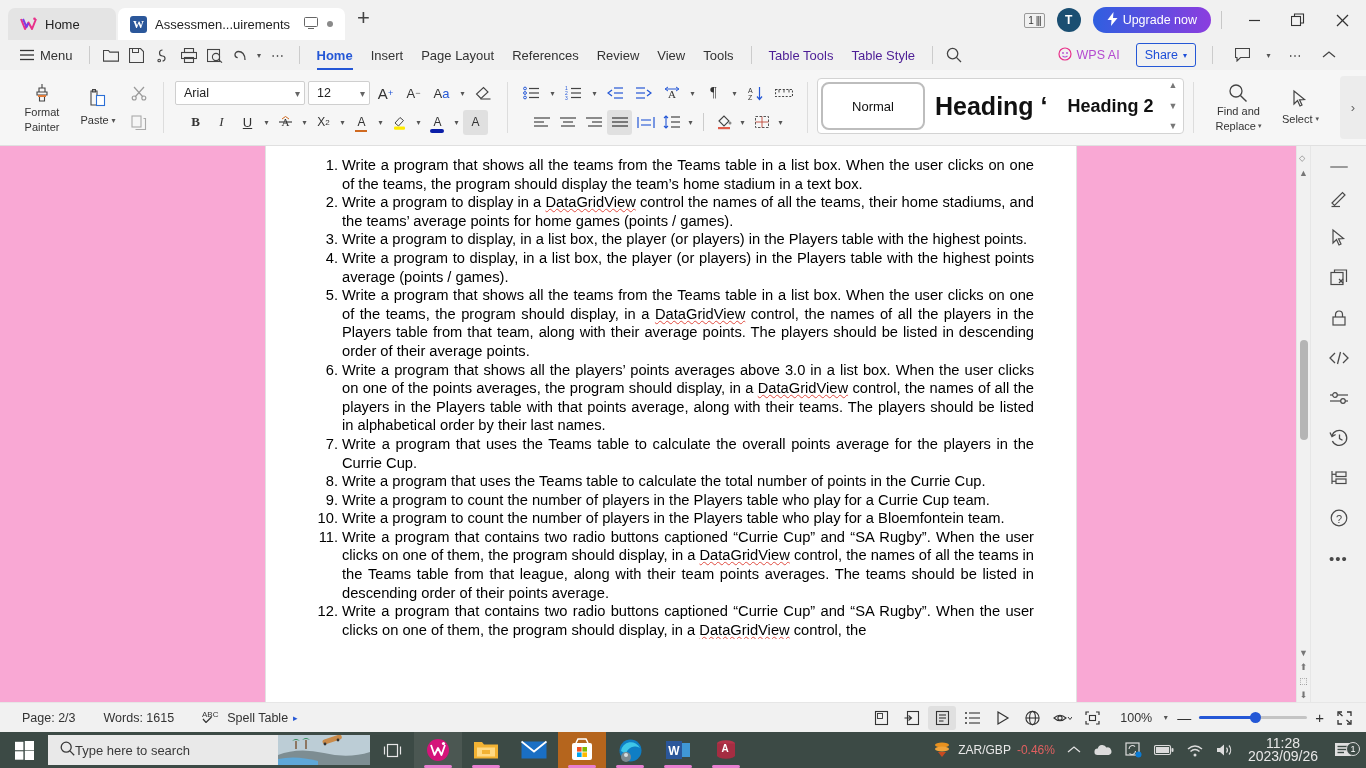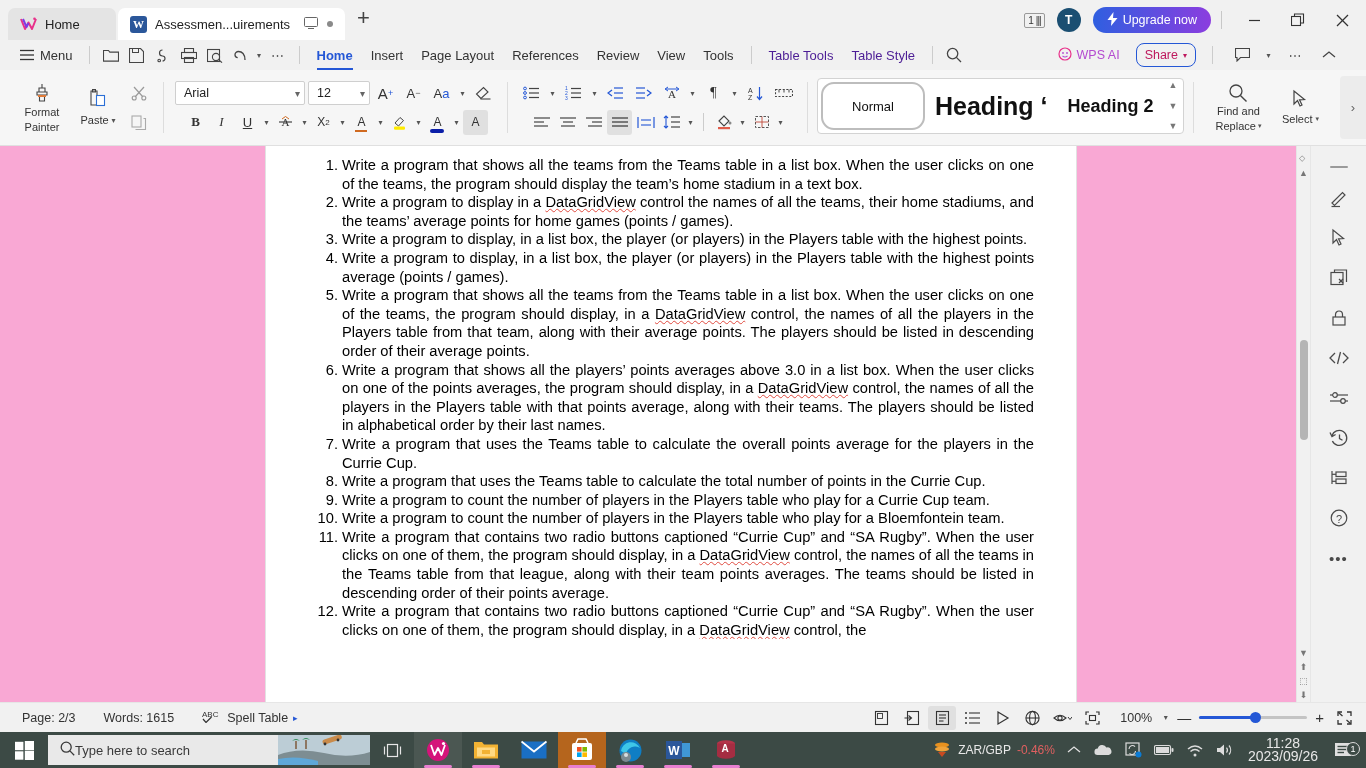--- a/index.html
+++ b/index.html
@@ -63,21 +63,21 @@
   .qicon { width: 26px; height: 24px; display:flex; align-items:center; justify-content:center; color:#333; cursor:default;}
   .ribtab { padding: 0 9px; height: 28px; display:flex; align-items:center; font-size:13px; color:#333; cursor:default; position:relative;}
   .ribtab.active { color: #2457d6; font-weight: bold; }
   .ribtab.active::after {
     content:""; position:absolute; left: 9px; right: 9px; bottom: -1px; height: 2px; background:#2457d6;
   }
   .ribtab.blue { color: #4c1d95; }
   .menurow-right { margin-left: auto; display:flex; align-items:center; padding-right: 24px; gap:8px;}
   .wpsai { display:flex; align-items:center; gap:5px; font-size:12.5px; color:#b44ad0; padding: 0 8px; cursor:default;}
   .share {
-    border: 1px solid #2457d6; color:#be185d; border-radius: 8px; font-size:12.5px; height:24px;
+    border: 1px solid #2457d6; color:#1d4ed8; border-radius: 3px; font-size:12.5px; height:24px;
     display:flex;align-items:center; gap:5px; padding: 0 8px; cursor:default;
   }
 
   
   .ribbon {
     height: 76px; background: #f6f6f6; display: flex; align-items: stretch; border-bottom: 1px solid #e0e0e0;
     flex: 0 0 76px; position: relative; padding-left: 8px;
   }
   .rgroup { display: flex; align-items: center; padding: 0 6px; }
   .rsep { width: 1px; background: #ddd; margin: 12px 5px; }
@@ -100,21 +100,21 @@
     font-size: 13px; color:#333; cursor:default; position:relative;
   }
   .ibtn.on { background:#e0e0e0; border-radius:3px; }
   .caret { font-size: 8px; color:#555; width:11px; display:flex; align-items:center; justify-content:center; cursor:default;}
   .stylebox {
     border: 1px solid #d3d3d3; background:#fff; border-radius:4px; height: 56px; display:flex; align-items:center;
     margin: 8px 4px; padding: 3px;
   }
   .styleitem {
     height: 48px; min-width: 104px; display:flex; align-items:center; justify-content:center;
-    border-radius: 13px; cursor:default; padding: 0 10px; color:#111; white-space:nowrap;
+    border-radius: 8px; cursor:default; padding: 0 10px; color:#111; white-space:nowrap;
   }
   .styleitem.sel { border: 2px solid #bdbdbd; background:#fff; }
   .stylescroll { display:flex; flex-direction:column; justify-content:space-between; height:50px; padding: 0 3px 0 5px; }
   .stylescroll span { font-size:9px; color:#777; line-height:1; cursor:default;}
   .ribbon-right { margin-left:auto; display:flex; align-items:stretch; }
   .collapse-tab {
     width: 26px; background:#ececec; display:flex; align-items:center; justify-content:center;
     color:#666; font-size:13px; border-radius: 4px 0 0 4px; margin: 6px 0 6px 0; cursor:default;
   }
 

